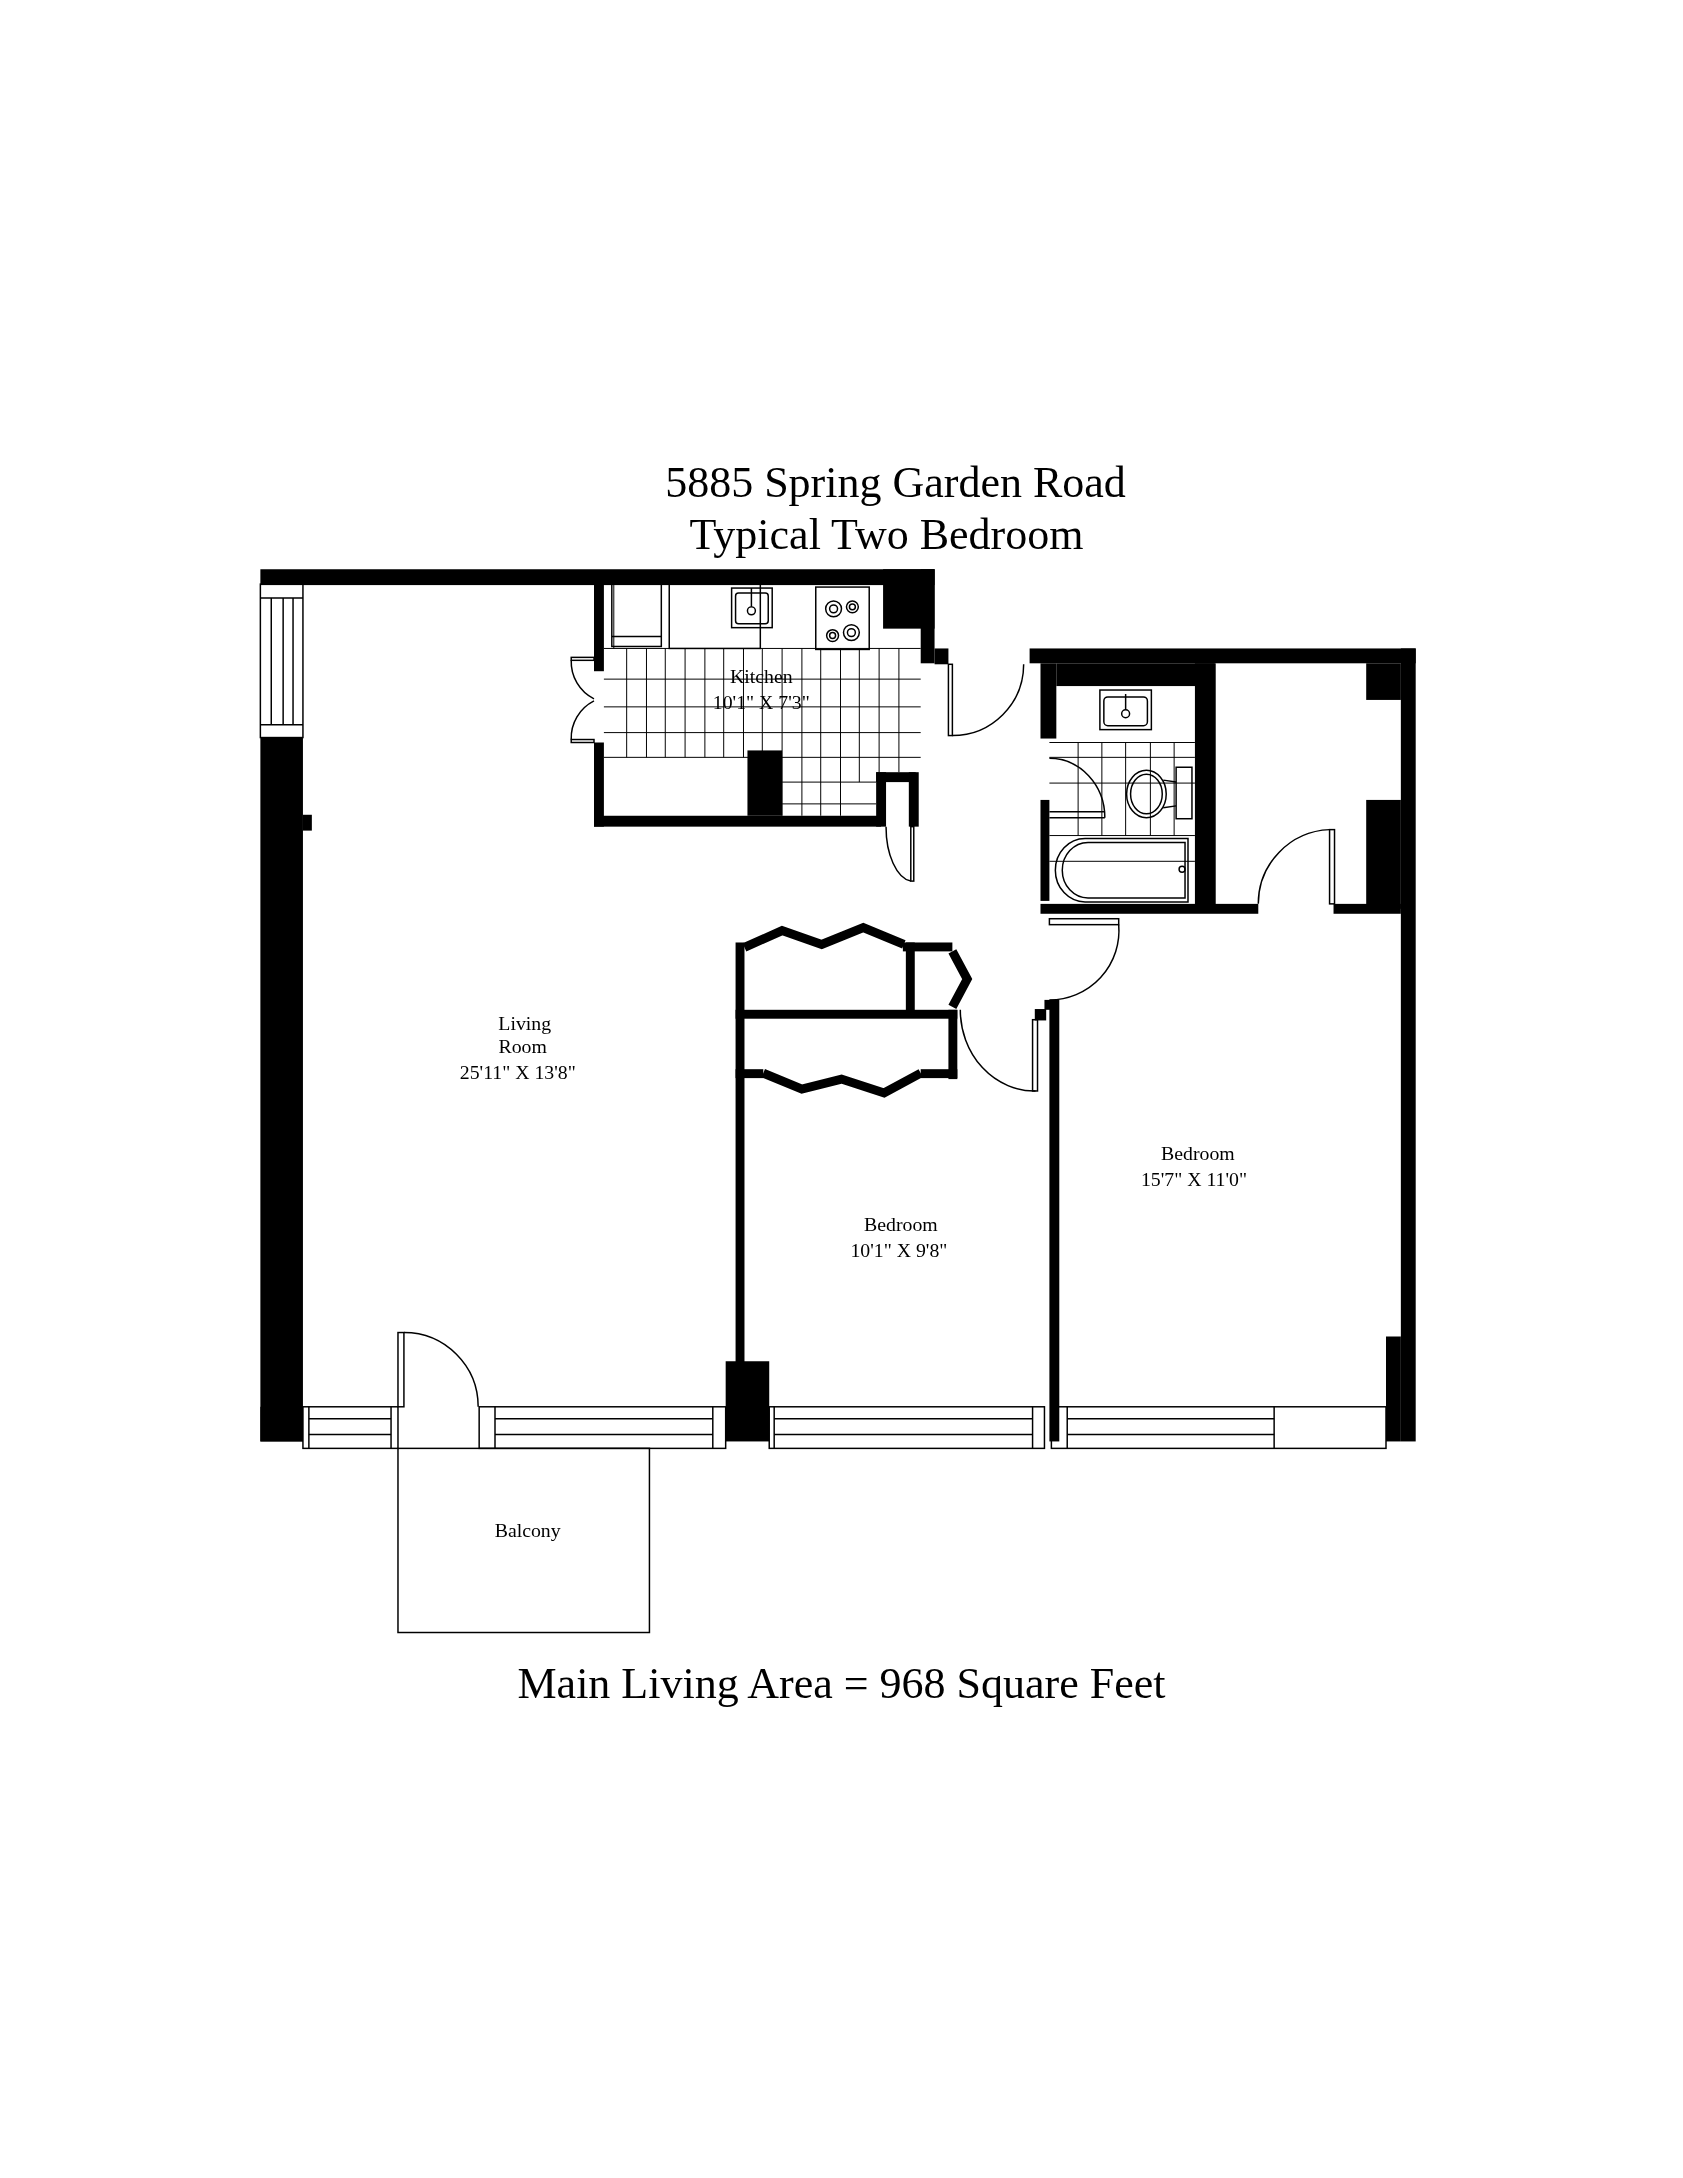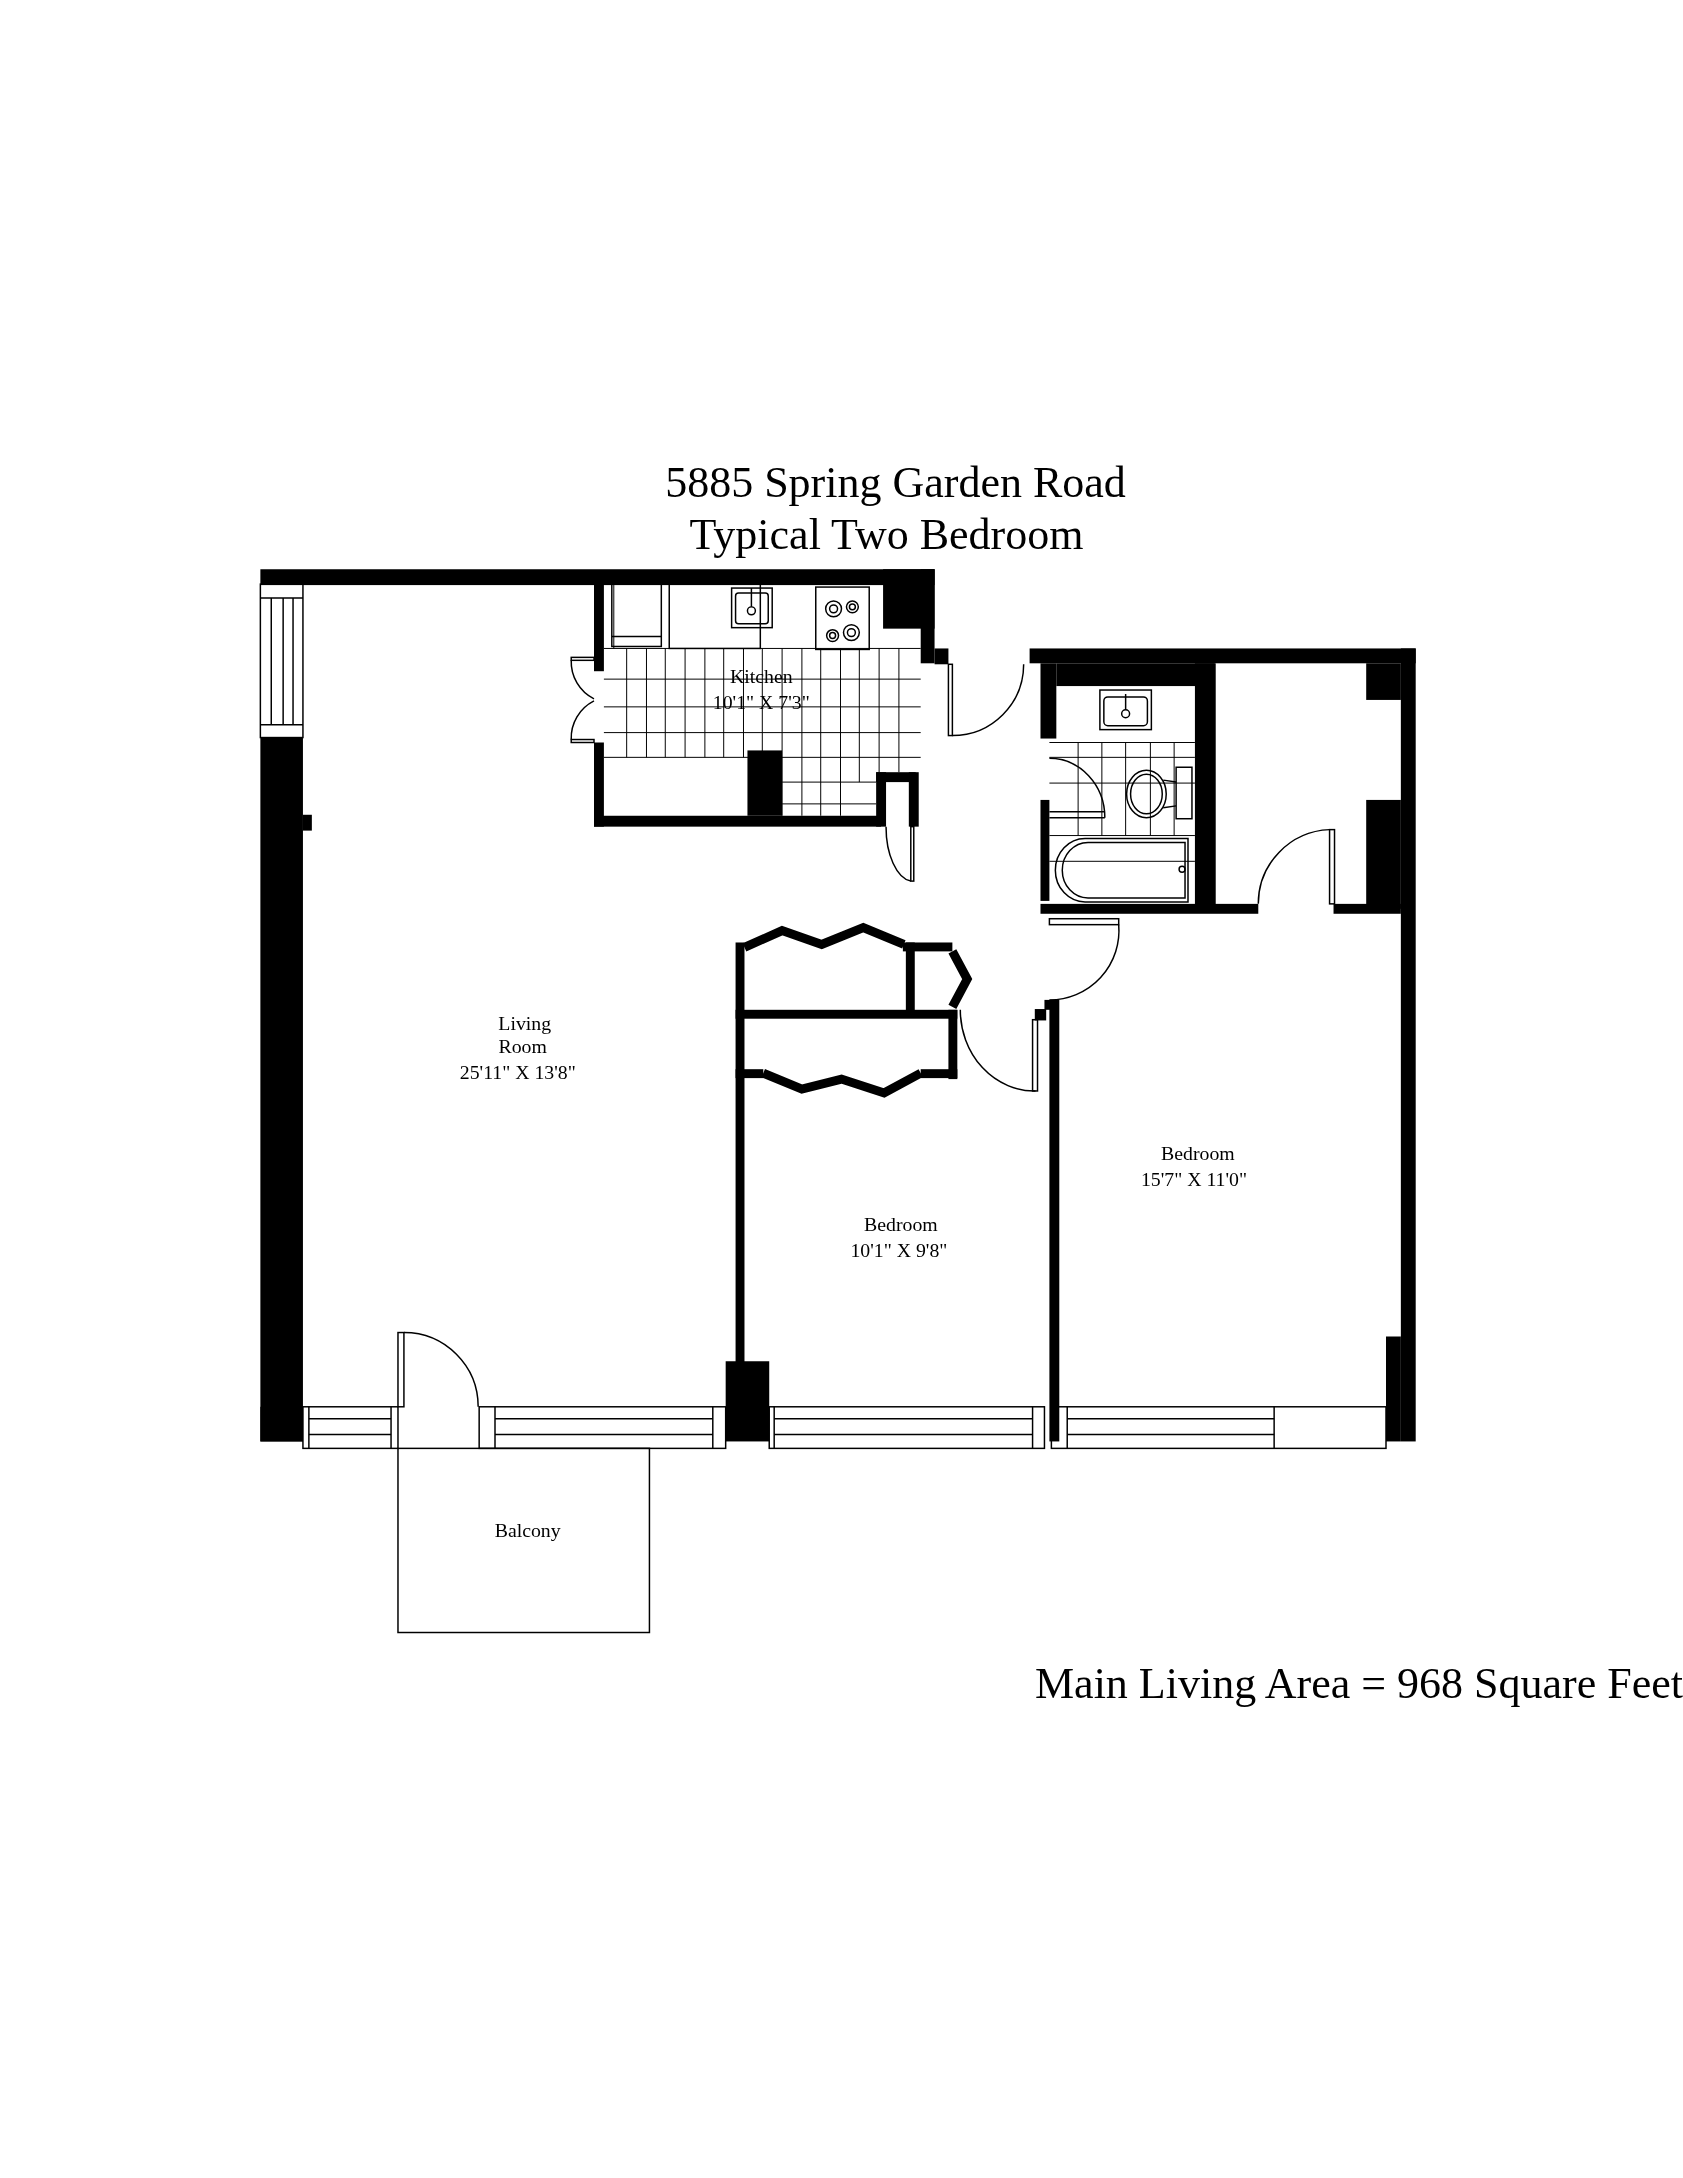--- a/index.html
+++ b/index.html
@@ -2,21 +2,21 @@
 <html><head>
 <meta charset="utf-8">
 <style>
   html, body { margin: 0; padding: 0; background: #ffffff; }
   body { width: 1683px; height: 2178px; position: relative; overflow: hidden; font-family: "Liberation Serif", "DejaVu Serif", serif; color: #000; }
   .title { position: absolute; left: 0; width: 1683px; text-align: center; font-size: 44px; line-height: 50px; }
   #title1 { top: 458px; left: 54px; }
   #title2 { top: 510px; left: 45px; }
   #plan { position: absolute; left: 0; top: 0; }
   .lbl { font-family: "Liberation Serif", "DejaVu Serif", serif; font-size: 20px; fill: #000; }
-  .footer { position: absolute; top: 1658px; left: 0; width: 1683px; text-align: right; font-size: 44px; box-sizing: border-box; }
+  .footer { position: absolute; top: 1658px; left: 0; width: 1683px; text-align: center; font-size: 44px; box-sizing: border-box; }
 </style>
 </head>
 <body>
 
 <div class="title" id="title1">5885 Spring Garden Road</div>
 <div class="title" id="title2">Typical Two Bedroom</div>
 
 <svg id="plan" width="1683" height="2178" viewBox="0 0 1700 2200">
 
   <g fill="#000">

